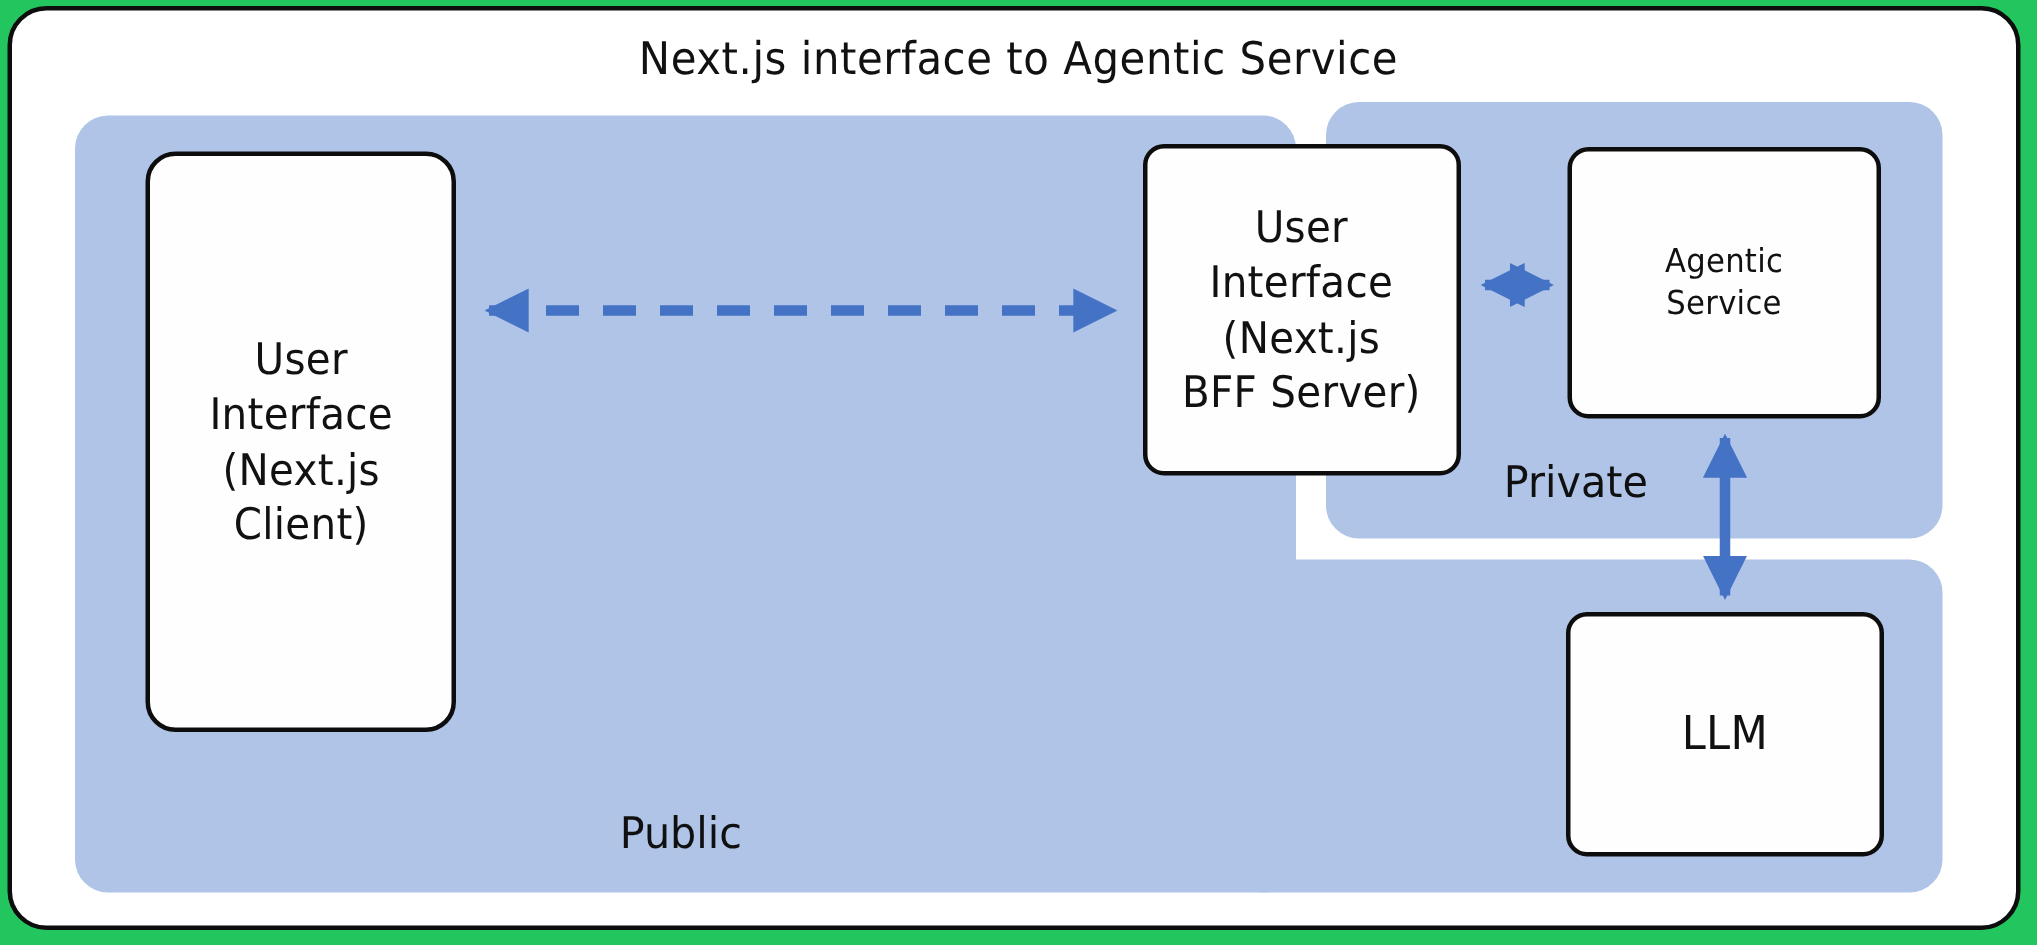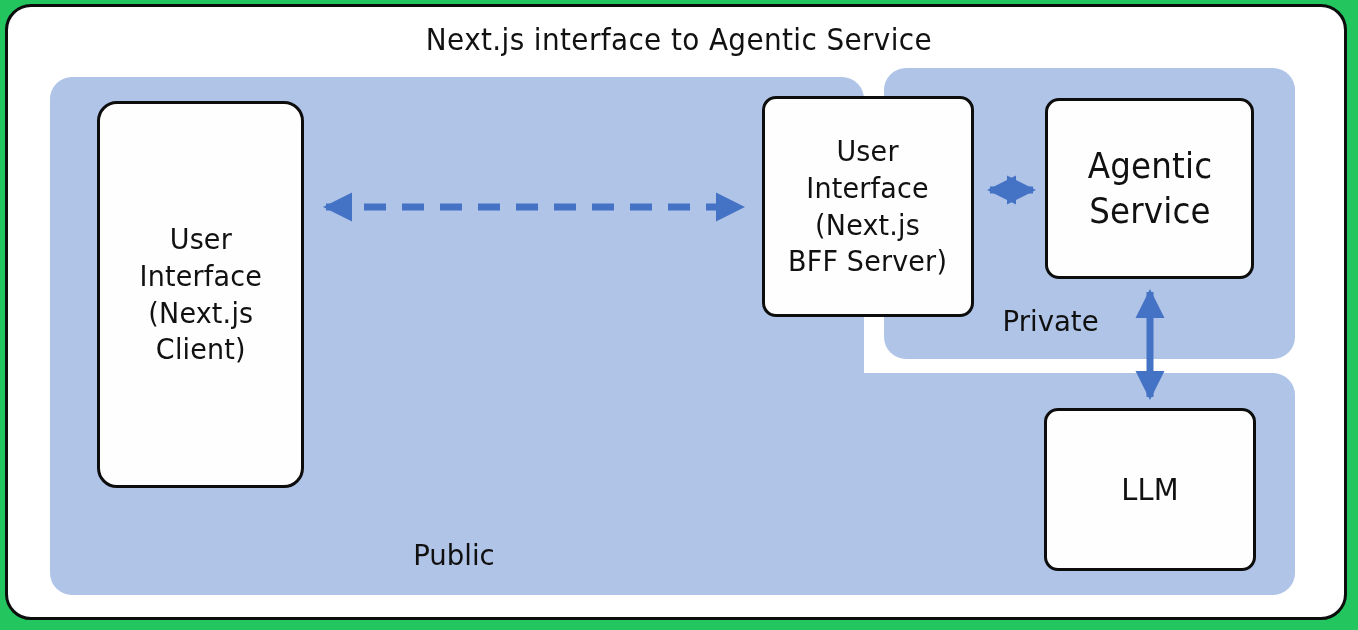--- a/index.html
+++ b/index.html
@@ -132,21 +132,21 @@
     width: 212px;
     height: 221px;
     font-size: 29px;
     border-radius: 14px;
   }
   .node-agentic {
     left: 1045px;
     top: 98px;
     width: 209px;
     height: 181px;
-    font-size: 35px;
+    font-size: 22px;
     border-radius: 14px;
   }
   .node-llm {
     left: 1044px;
     top: 408px;
     width: 212px;
     height: 163px;
     font-size: 31px;
     border-radius: 14px;
   }

